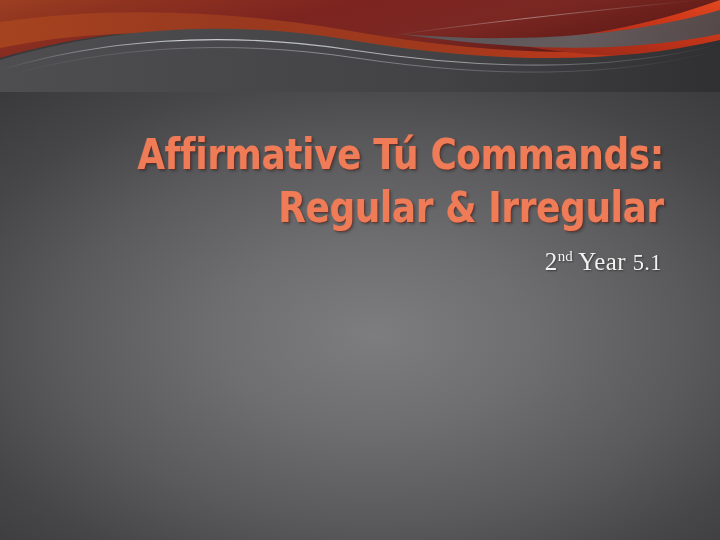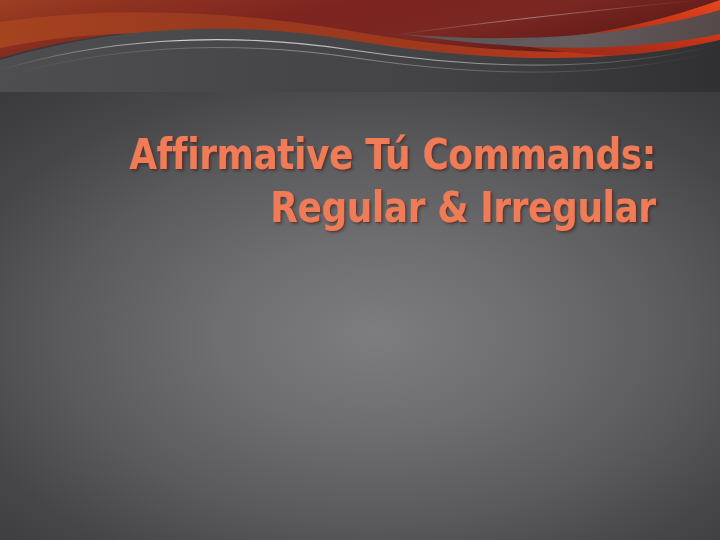--- a/index.html
+++ b/index.html
@@ -29,21 +29,21 @@
     top: 0;
     width: 720px;
     height: 92px;
     overflow: hidden;
   }
   .wave-layer svg { display: block; }
 
   
   .text-block {
     position: absolute;
-    left: 52px;
+    left: 60px;
     top: 128px;
     width: 604px;
     text-align: right;
   }
   .slide-title {
     margin: 0;
     font-size: 43px;
     line-height: 1.23;
     font-weight: bold;
     letter-spacing: -0.2px;
@@ -142,16 +142,17 @@
     </svg>
   </div>
 
   <div class="text-block">
 
     <h1 class="slide-title">
       <span class="line">Affirmative Tú Commands:</span>
       <span class="line">Regular &amp; Irregular</span>
     </h1>
 
+    <p class="slide-subtitle"><span>2</span><sup>nd</sup><span> Year </span><span class="num">5.1</span></p>
 
   </div>
 
 </div>
 
 </body></html>

